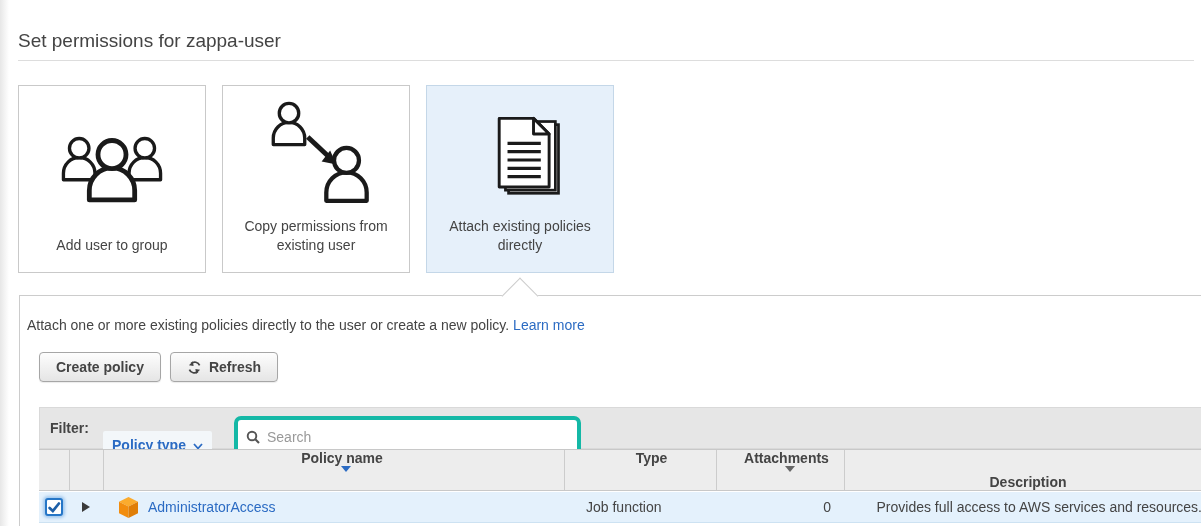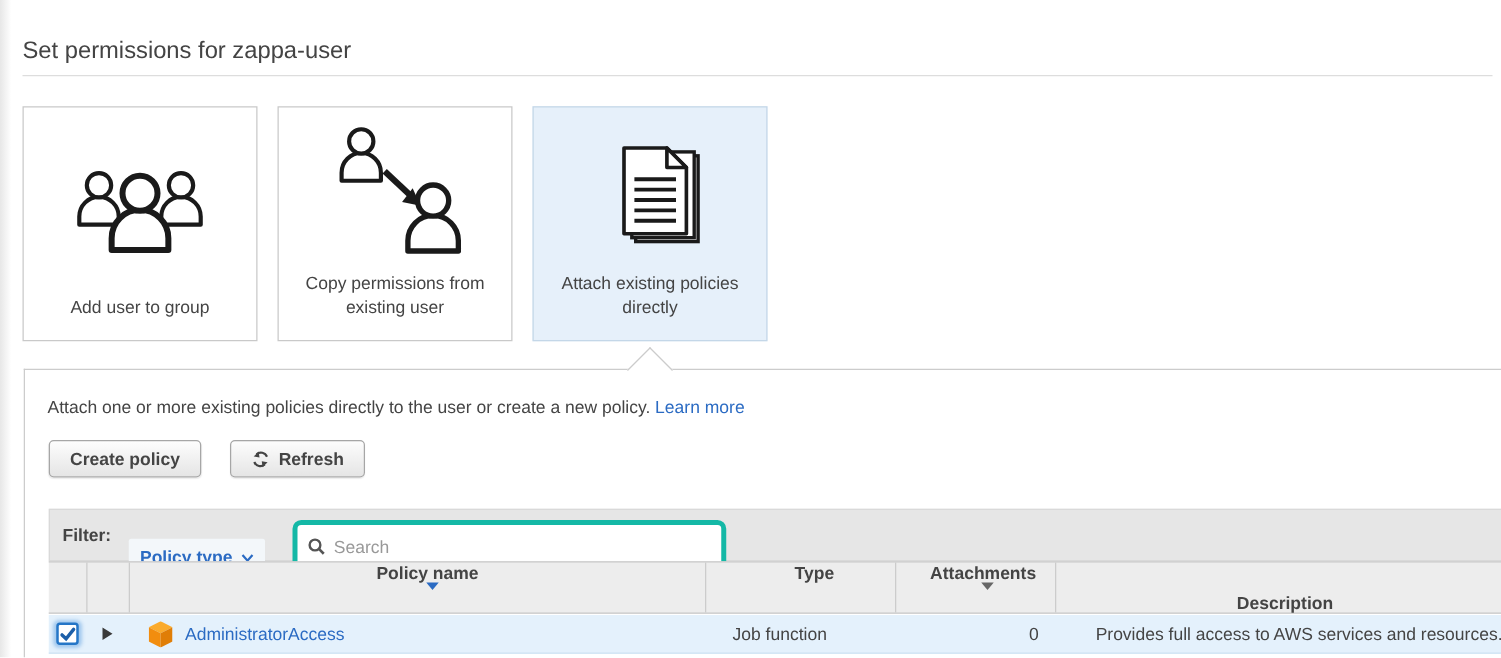--- a/index.html
+++ b/index.html
@@ -22,24 +22,24 @@
   .card .card-label { position:absolute; left:8px; right:8px; bottom:16px; text-align:center;
     font-size:14px; line-height:1.4; color:#444; }
 
   
   .notch { position:absolute; left:507px; top:283px; width:26px; height:26px; background:#fff;
     border-left:1px solid #ccc; border-top:1px solid #ccc; transform:rotate(45deg); z-index:3; }
 
   
   .panel { position:absolute; left:19px; top:295px; width:1182px; height:231px;
     background:#fff; border-top:1px solid #ccc; border-left:1px solid #ccc; }
-  .panel-desc { position:absolute; left:18px; top:21px; font-size:14px; color:#444; }
+  .panel-desc { position:absolute; left:7px; top:21px; font-size:14px; color:#444; }
   a.link { color:var(--link,#2b6bc3); text-decoration:none; cursor:pointer; }
 
-  .btn-row { position:absolute; left:19px; top:56px; display:flex; gap:23px; }
+  .btn-row { position:absolute; left:19px; top:56px; display:flex; gap:9px; }
   .aws-btn { height:30px; padding:0 16px; display:inline-flex; align-items:center; gap:7px;
     font-size:14px; font-weight:700; color:#444; border:1px solid #a6a6a6; border-radius:4px;
     background:linear-gradient(#fdfdfd,#e5e5e5); box-shadow:0 1px 1px rgba(0,0,0,.08); cursor:pointer; }
 
   .filter-bar { position:absolute; left:19px; top:111px; width:1163px; height:42px;
     background:#e6e6e6; border:1px solid #d9d9d9; }
   .filter-label { position:absolute; left:10px; top:12px; font-size:14px; font-weight:700; color:#444; }
   .filter-dropdown { position:absolute; left:63px; top:7px; height:27px; padding:0 9px;
     display:inline-flex; align-items:center; gap:7px; background:#f3f7fa; border-radius:2px;
     color:var(--link,#2b6bc3); font-size:14px; font-weight:700; cursor:pointer;margin-top:16px; }

